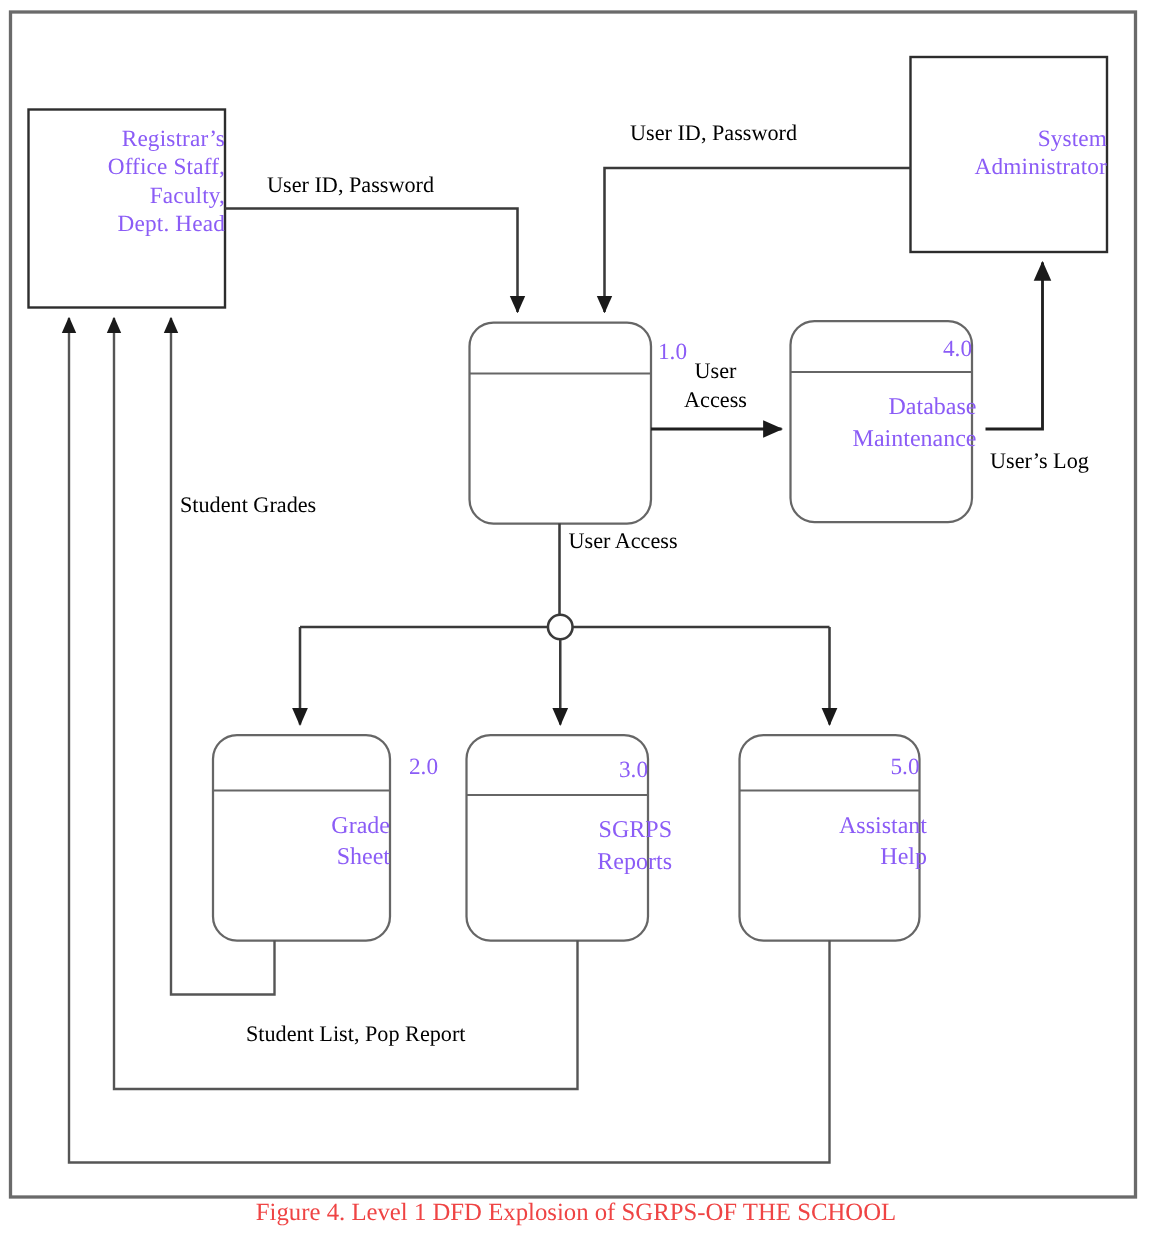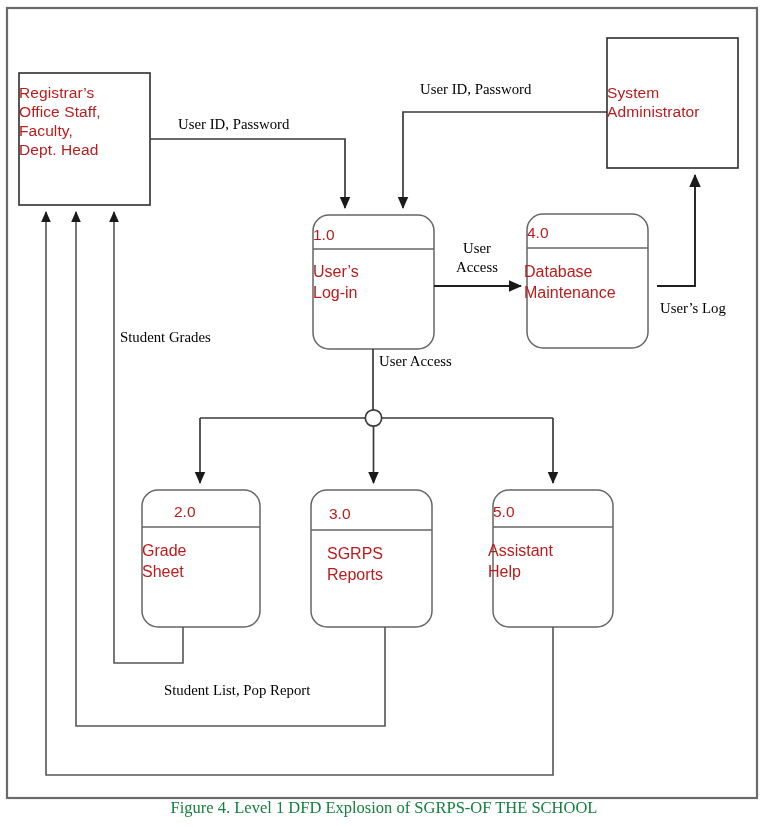--- a/index.html
+++ b/index.html
@@ -23,25 +23,25 @@
   }
   #svg-canvas {
     position: absolute;
     left: 0;
     top: 0;
     width: 768px;
     height: 827px;
   }
   .node-text {
     position: absolute;
-    text-align: left;
+    text-align: right;
     line-height: 1.22;
-    color: #b91c1c;
+    color: #8b5cf6;
     pointer-events: none;
-    font-family: Liberation Sans, sans-serif;
+    font-family: Liberation Serif, serif;
   }
   .entity-label {
     font-size: 15.5px;
     letter-spacing: 0.1px;
   }
   .proc-num {
     font-size: 15.5px;
   }
   .proc-name {
     font-size: 16px;
@@ -56,21 +56,21 @@
     font-family: "Liberation Serif", "DejaVu Serif", serif;
   }
   .flow-label.two-line { white-space: normal; text-align: center; }
   #caption {
     position: absolute;
     left: 0;
     right: 0;
     top: 798px;
     text-align: center;
     font-size: 16.5px;
-    color: #15803d;
+    color: #ef4444;
     font-family: "Liberation Serif", "DejaVu Serif", serif;
   }
 </style>
 </head>
 <body>
 
 <div id="page">
 
   <svg id="svg-canvas" viewBox="0 0 768 827">
     <defs>
@@ -132,38 +132,34 @@
     <div>Faculty,</div>
     <div>Dept. Head</div>
   </div>
 
   <div class="node-text entity-label" style="left:607px; top:84px; width:131px;">
     <div>System</div>
     <div>Administrator</div>
   </div>
 
   <div class="node-text proc-num" style="left:313px; top:226px; width:145px;">1.0</div>
-  <div class="node-text proc-name" style="left:313px; top:261px; width:121px;">
-    <div>User’s</div>
-    <div>Log-in</div>
-  </div>
 
   <div class="node-text proc-num" style="left:527px; top:224px; width:121px;">4.0</div>
   <div class="node-text proc-name" style="left:524px; top:261px; width:127px;">
     <div>Database</div>
     <div>Maintenance</div>
   </div>
 
   <div class="node-text proc-num" style="left:142px; top:503px; width:118px;padding-left:32px;">2.0</div>
   <div class="node-text proc-name" style="left:142px; top:540px; width:118px;">
     <div>Grade</div>
     <div>Sheet</div>
   </div>
 
-  <div class="node-text proc-num" style="left:311px; top:505px; width:121px;padding-left:18px;">3.0</div>
+  <div class="node-text proc-num" style="left:311px; top:505px; width:121px;">3.0</div>
   <div class="node-text proc-name" style="left:311px; top:543px; width:121px;padding-left:16px;">
     <div>SGRPS</div>
     <div>Reports</div>
   </div>
 
   <div class="node-text proc-num" style="left:493px; top:503px; width:120px;">5.0</div>
   <div class="node-text proc-name" style="left:488px; top:540px; width:130px;">
     <div>Assistant</div>
     <div>Help</div>
   </div>

